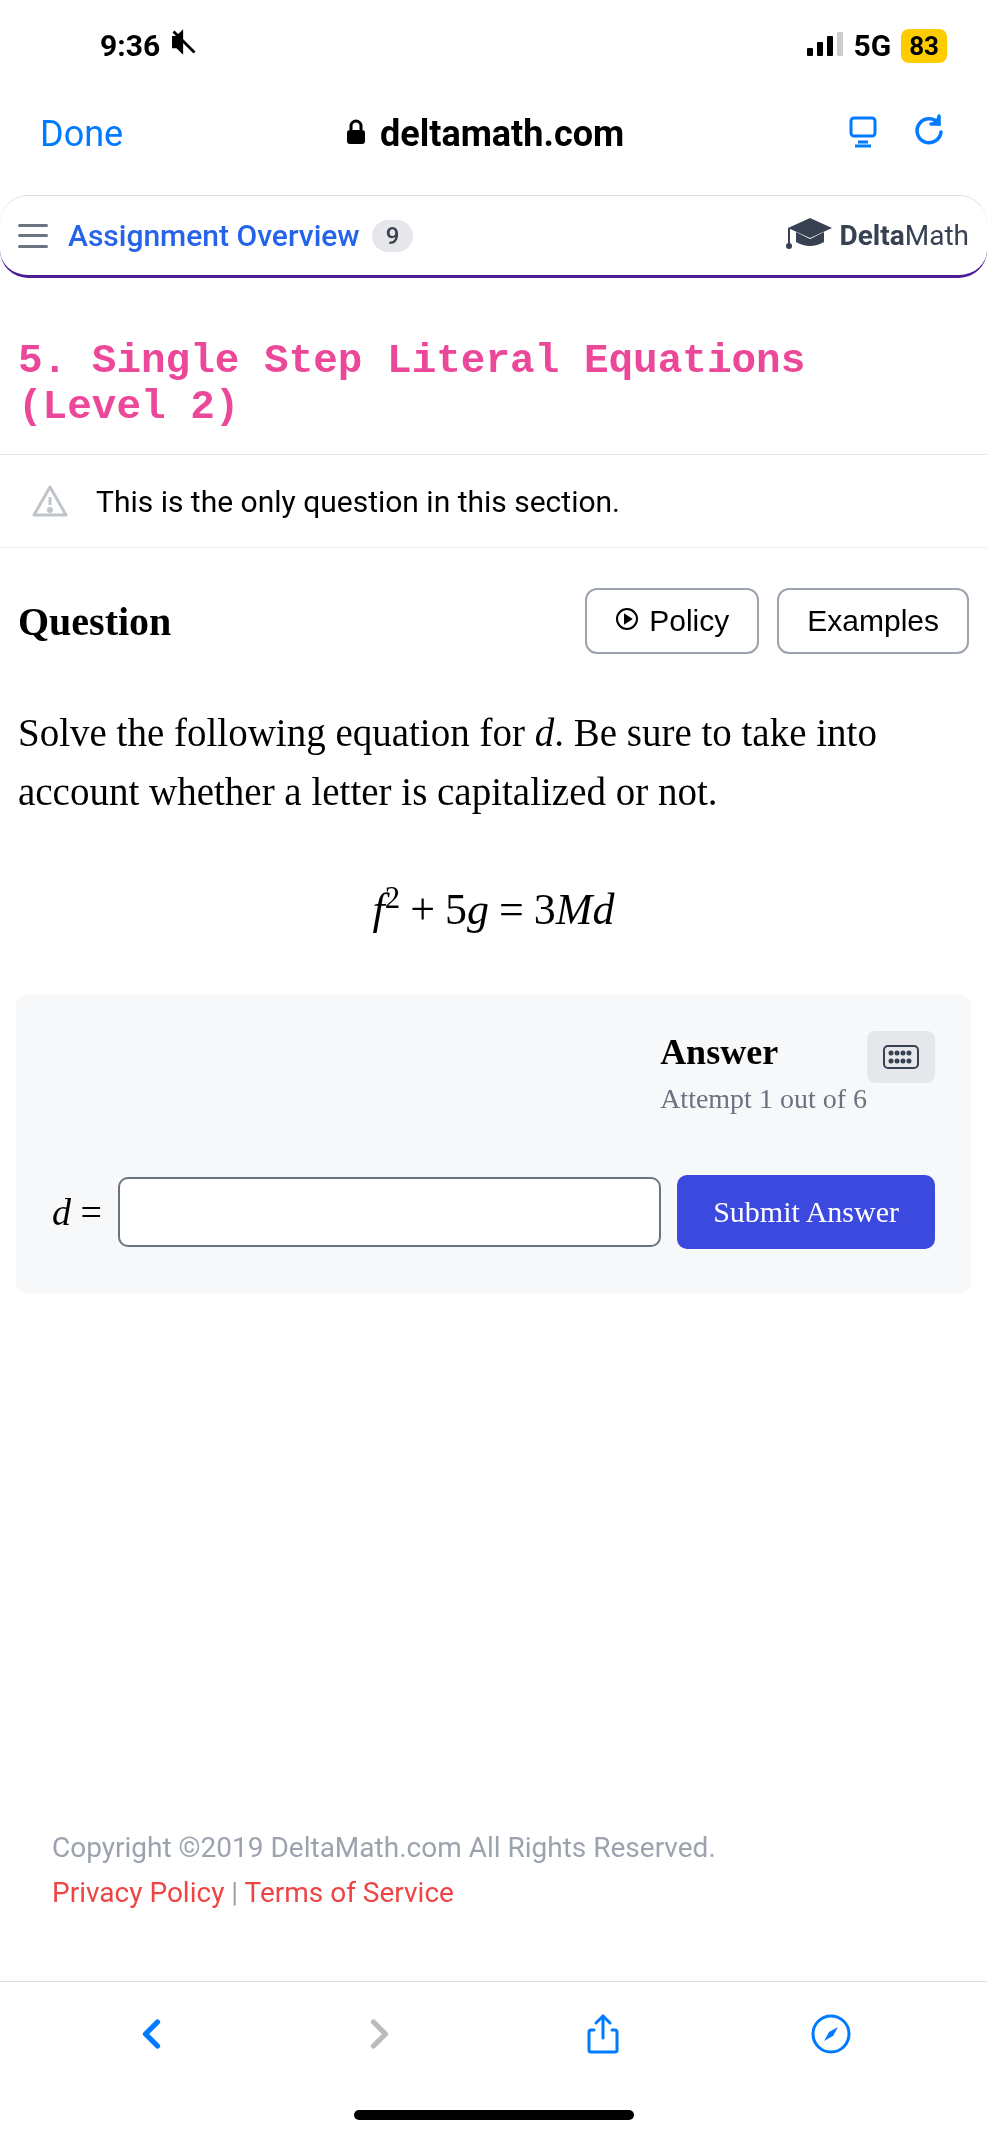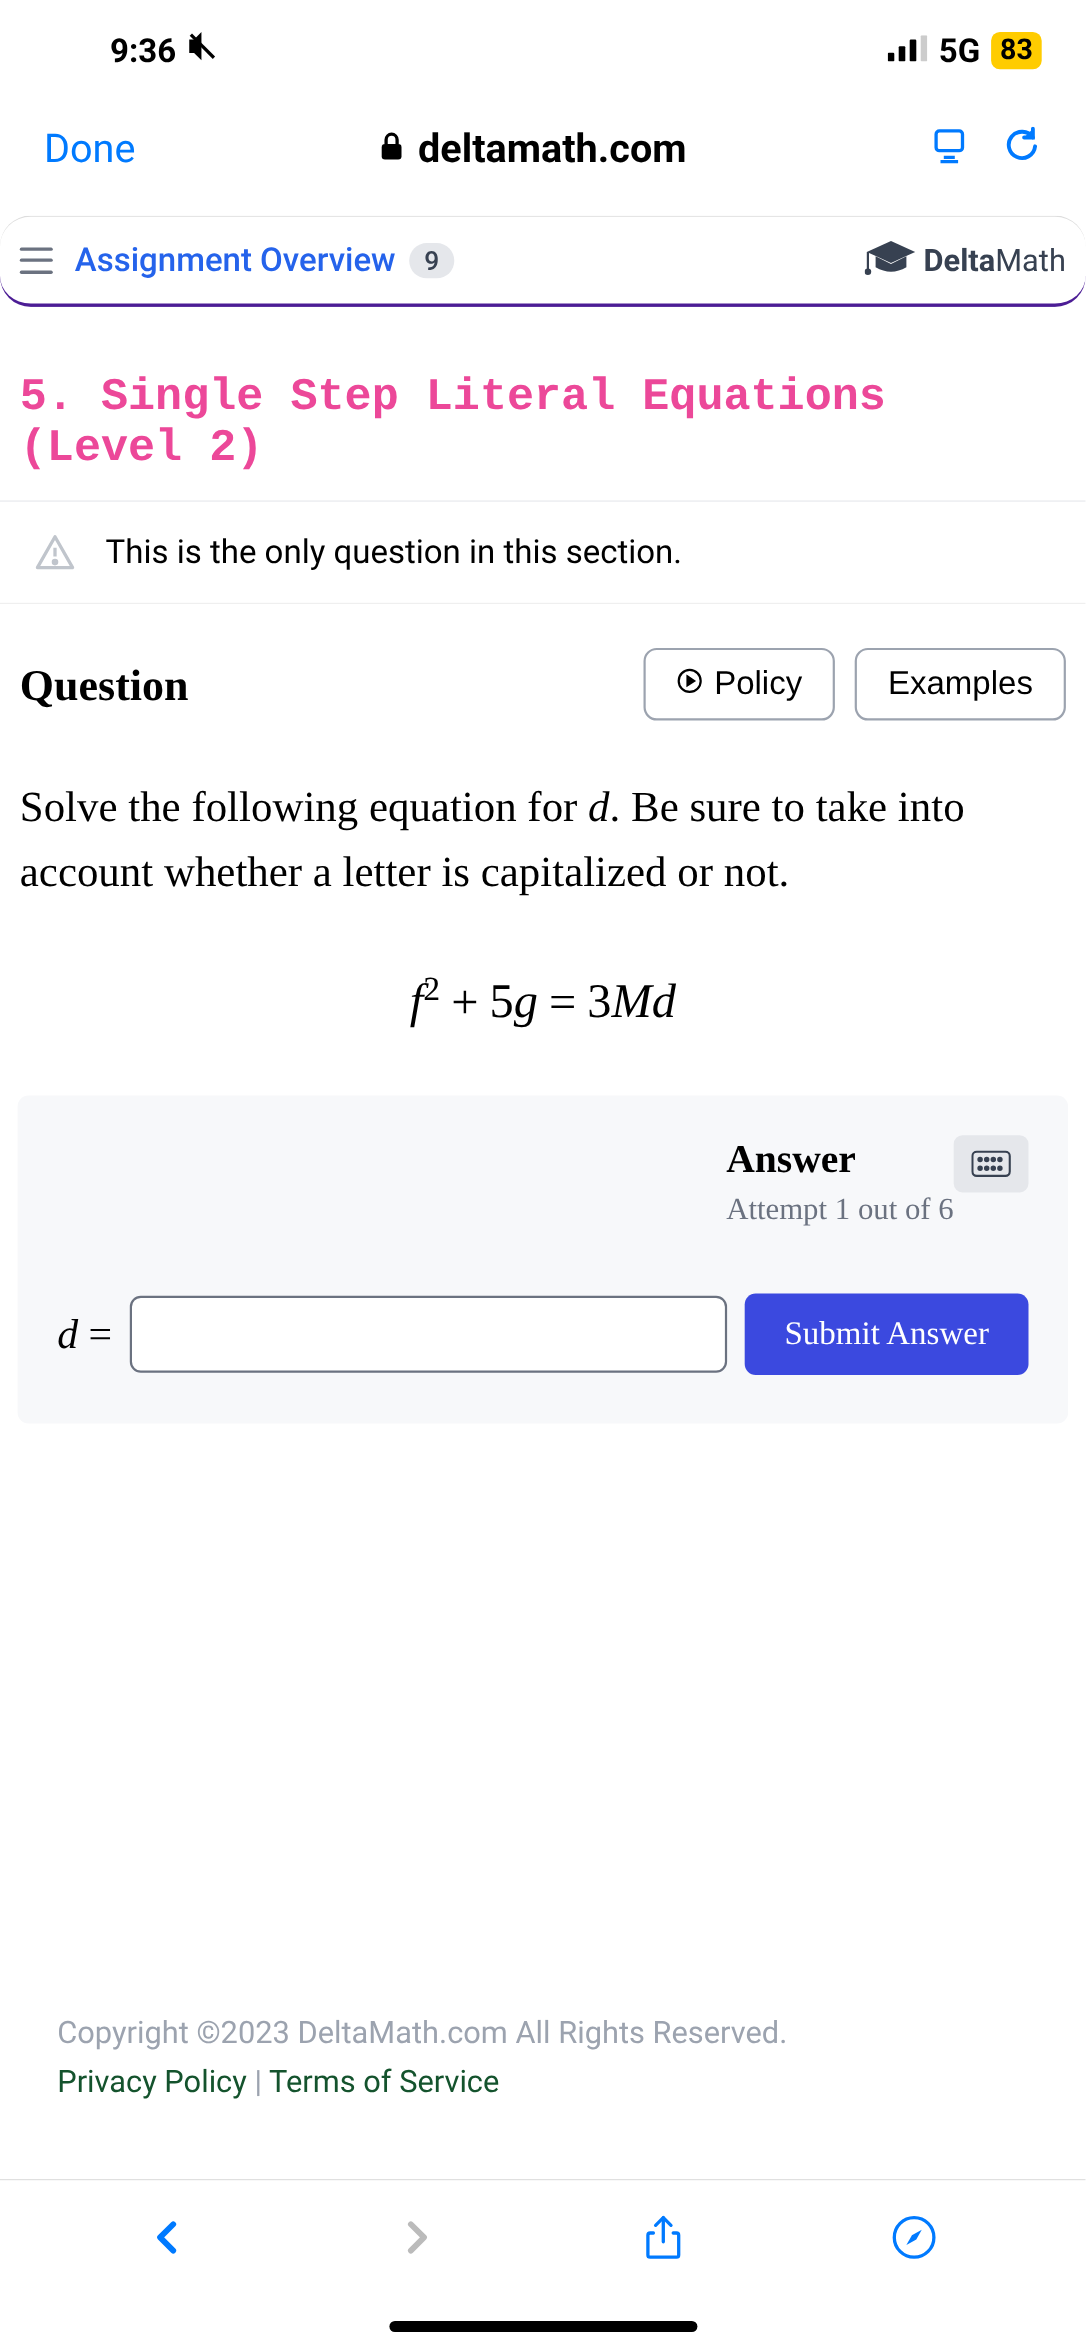--- a/index.html
+++ b/index.html
@@ -234,21 +234,21 @@
     
     
     .footer {
       position: absolute;
       bottom: 220px;
       padding: 0 52px;
       font-size: 28px;
       color: #9ca3af;
       line-height: 1.6;
     }
-    .footer a { color: #14532d; text-decoration: none; }
+    .footer a { color: #ef4444; text-decoration: none; }
     
     
     .bottom-nav {
       position: absolute;
       bottom: 0;
       left: 0;
       right: 0;
       border-top: 1px solid #ddd;
       display: flex;
       justify-content: space-around;
@@ -410,21 +410,21 @@
     <div class="var-equals">
       <span>d</span>
       <span class="eq">=</span>
     </div>
     <input class="answer-input" type="text" style="">
     <button class="submit-btn">Submit Answer</button>
   </div>
 </div>
 
 <div class="footer">
-  <div>Copyright ©2023 DeltaMath.com All Rights Reserved.</div>
+  <div>Copyright ©2019 DeltaMath.com All Rights Reserved.</div>
   <div>
     <a>Privacy Policy</a><span> | </span><a>Terms of Service</a>
   </div>
 </div>
 
 <div class="bottom-nav">
   <div class="nav-item">
     <svg width="36" height="40" viewBox="0 0 24 24" fill="none" stroke="#007AFF" stroke-width="3.5" stroke-linecap="round" stroke-linejoin="round">
       <polyline points="15,4 7,12 15,20"></polyline>
     </svg>

